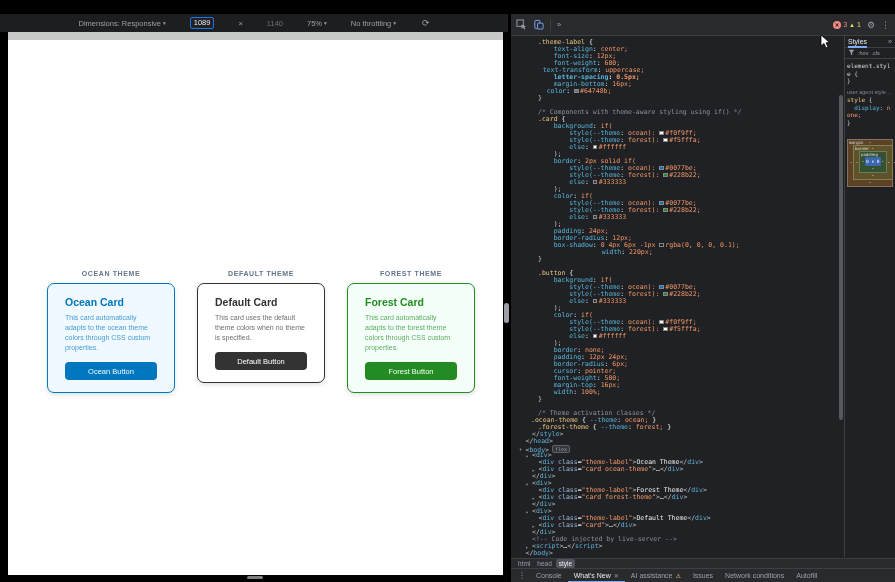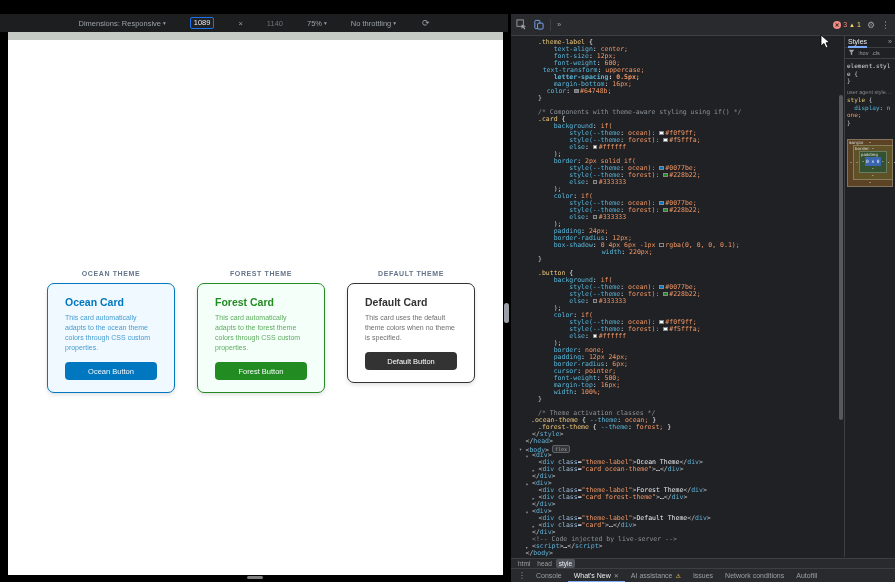--- a/index.html
+++ b/index.html
@@ -129,33 +129,33 @@
     <div class="cards-row" id="cards-row">
         <div class="theme-section">
           <div class="theme-label-text">OCEAN THEME</div>
           <div class="demo-card" style="border-color: rgb(0, 119, 190); background: rgb(240, 249, 255); color: rgb(0, 119, 190);">
             <h3>Ocean Card</h3>
             <p>This card automatically adapts to the ocean theme colors through CSS custom properties.</p>
             <div class="demo-btn" style="background: rgb(0, 119, 190); color: rgb(240, 249, 255);">Ocean Button</div>
           </div>
         </div>
         <div class="theme-section">
+          <div class="theme-label-text">DEFAULT THEME</div>
+          <div class="demo-card" style="border-color: rgb(51, 51, 51); background: rgb(255, 255, 255); color: rgb(51, 51, 51);">
+            <h3>Default Card</h3>
+            <p>This card uses the default theme colors when no theme is specified.</p>
+            <div class="demo-btn" style="background: rgb(51, 51, 51); color: rgb(255, 255, 255);">Default Button</div>
+          </div>
+        </div>
+        <div class="theme-section">
           <div class="theme-label-text">FOREST THEME</div>
           <div class="demo-card" style="border-color: rgb(34, 139, 34); background: rgb(245, 255, 250); color: rgb(34, 139, 34);">
             <h3>Forest Card</h3>
             <p>This card automatically adapts to the forest theme colors through CSS custom properties.</p>
             <div class="demo-btn" style="background: rgb(34, 139, 34); color: rgb(245, 255, 250);">Forest Button</div>
-          </div>
-        </div>
-        <div class="theme-section">
-          <div class="theme-label-text">DEFAULT THEME</div>
-          <div class="demo-card" style="border-color: rgb(51, 51, 51); background: rgb(255, 255, 255); color: rgb(51, 51, 51);">
-            <h3>Default Card</h3>
-            <p>This card uses the default theme colors when no theme is specified.</p>
-            <div class="demo-btn" style="background: rgb(51, 51, 51); color: rgb(255, 255, 255);">Default Button</div>
           </div>
         </div>
       </div>
   </div>
   <div class="vp-thumb"></div>
   <div class="bottom-pill"></div>
 
   <div class="devtools">
     <div class="dt-tabbar">
       <span class="dt-toolicon">

